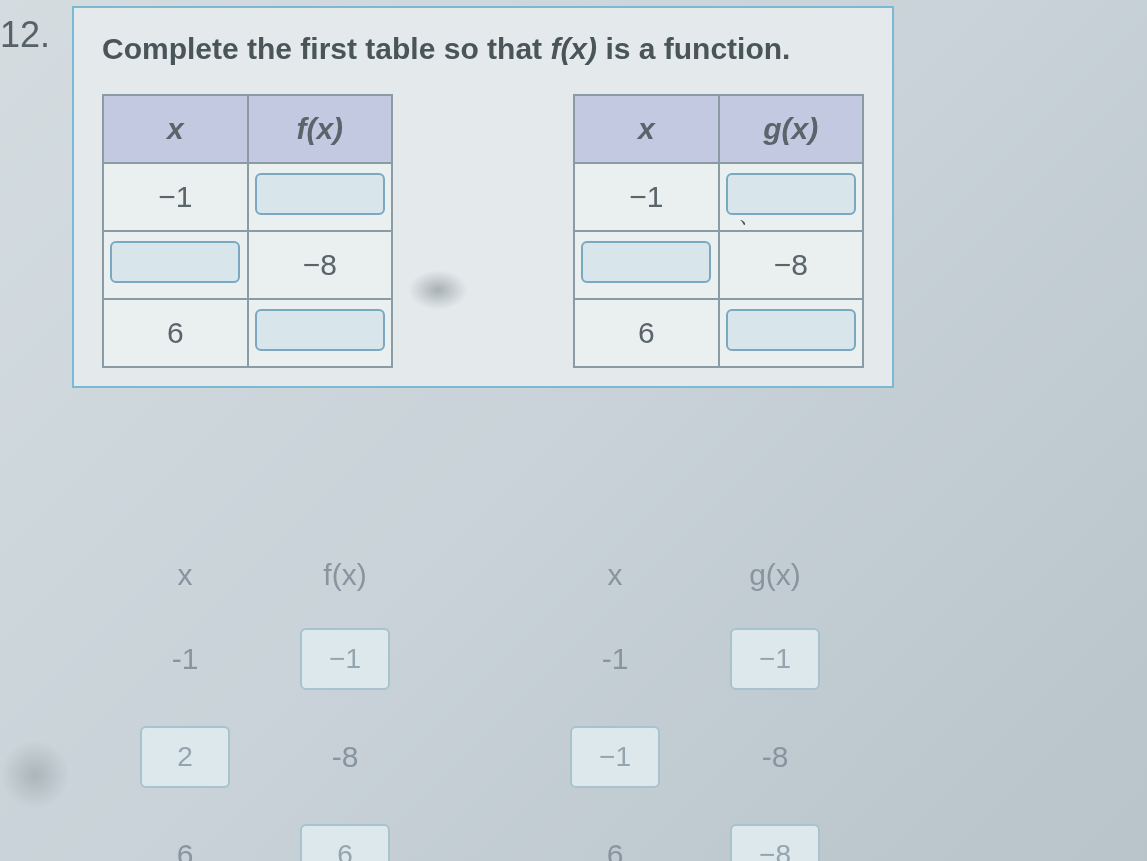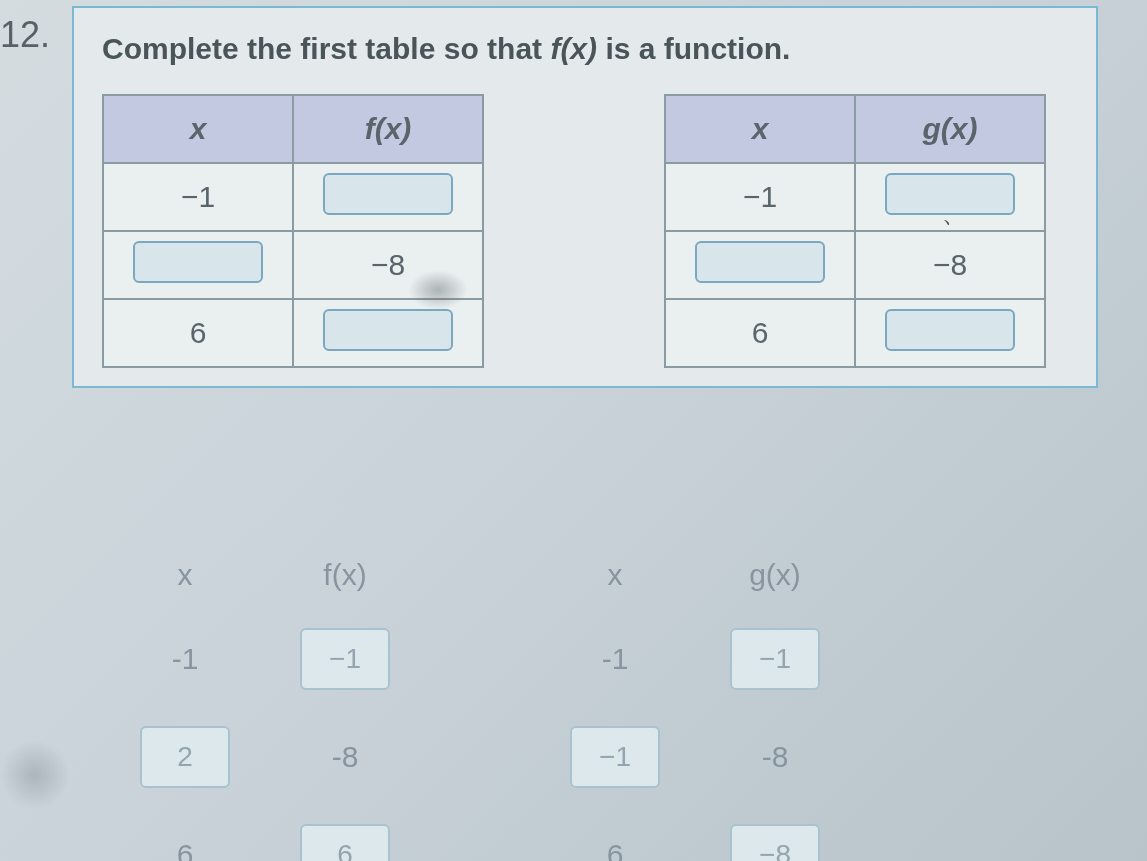--- a/index.html
+++ b/index.html
@@ -16,21 +16,21 @@
       top: 14px;
       left: 0;
       font-size: 36px;
       color: #576268;
       font-weight: normal;
     }
     .problem-box {
       position: absolute;
       top: 6px;
       left: 72px;
-      width: 1026px;
+      width: 822px;
       border: 2px solid #7bb8d4;
       background: #e4eaec;
       padding: 24px 28px 18px 28px;
     }
     .instruction {
       font-size: 30px;
       color: #4a555a;
       font-weight: bold;
       margin-bottom: 28px;
     }

